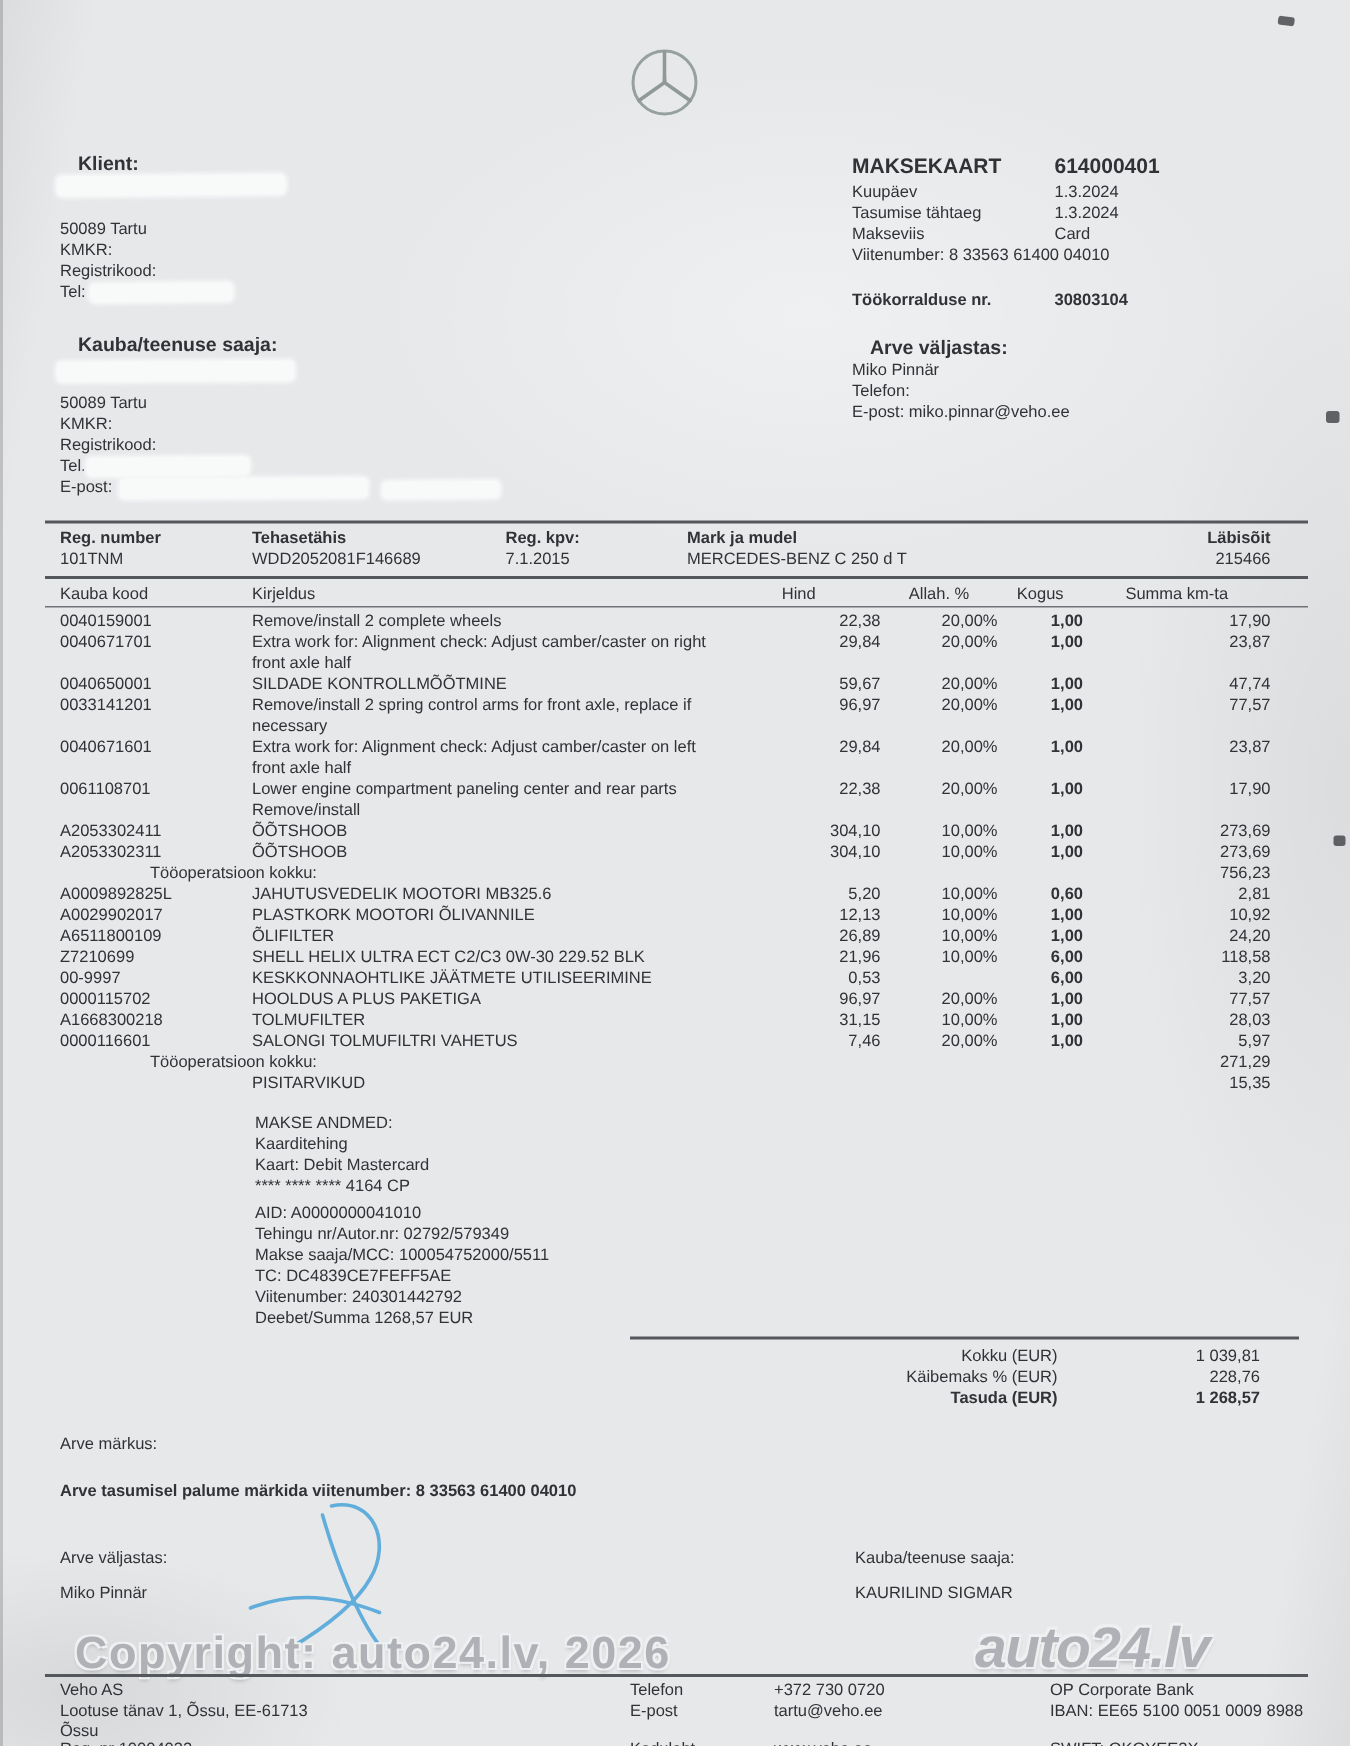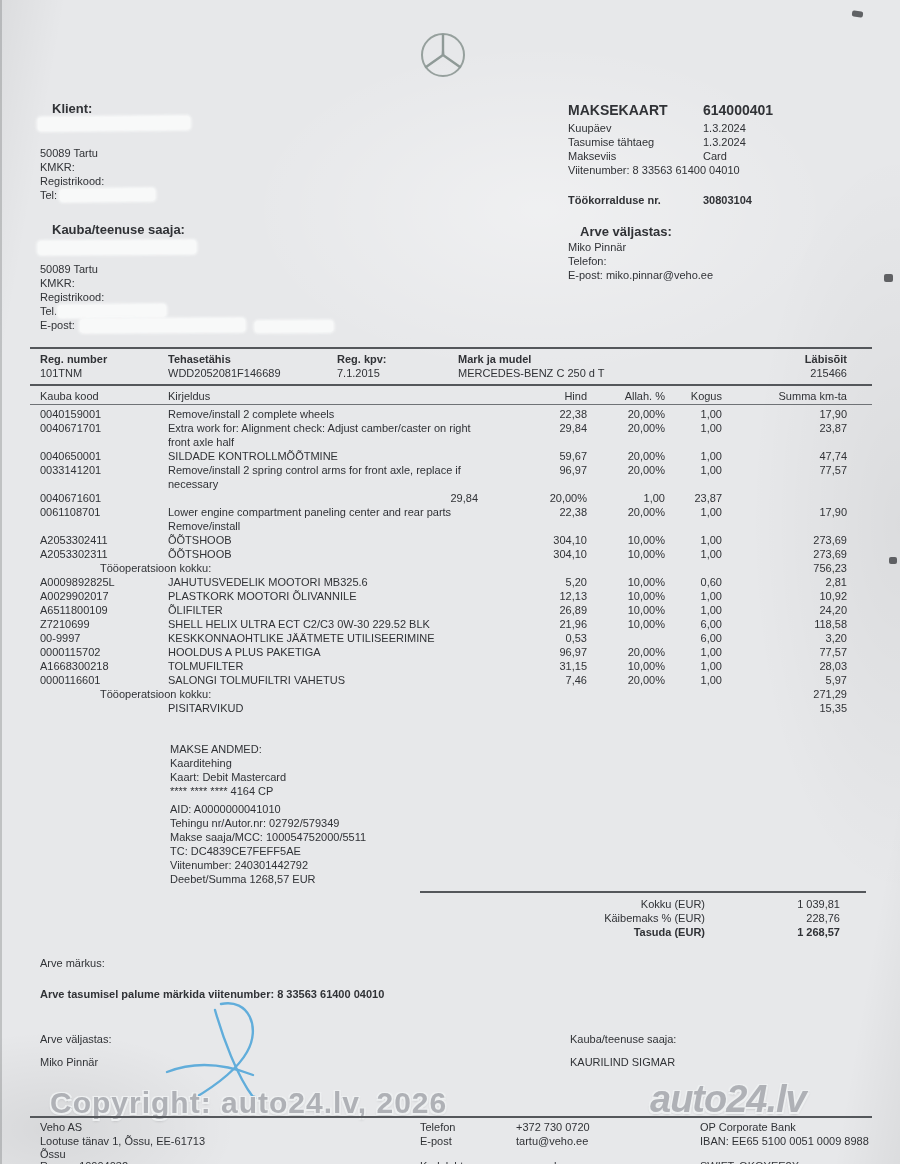--- a/index.html
+++ b/index.html
@@ -23,24 +23,24 @@
     box-shadow:0 0 3px 1.5px rgba(249,250,250,.95);}
   .labval{display:flex;}
   .labval .lab{width:135px;flex:0 0 135px;}
   
   .vgrid{display:grid;grid-template-columns:128px 169px 121px 240px 149px;width:807px;}
   .vgrid .r{text-align:right;}
   
   .tgrid{display:grid;grid-template-columns:128px 310px 109px 78px 57px 125px;width:807px;}
   .trow{display:grid;grid-template-columns:128px 310px 109px 78px 57px 125px;width:807px;}
   .c-num{text-align:right;}
-  .c-kogus{font-weight:normal;}
+  .c-kogus{font-weight:bold;}
   .c-sublabel{grid-column:1/6;padding-left:60px;}
   .c-span3{grid-column:3/6;}
-  .th-r{text-align:right;}
+  .th-r{text-align:center;}
   
   .mline{font-size:11px;line-height:14px;white-space:nowrap;}
   .mline.gap{margin-top:4px;}
   
   .totrow{display:grid;grid-template-columns:285px 135px;width:420px;font-size:11px;line-height:14px;}
   .totrow div{text-align:right;}
   
   .fcol{position:absolute;font-size:11px;line-height:13px;}
   .fline{position:absolute;left:0;white-space:nowrap;}
   
@@ -160,20 +160,21 @@
     <div class="trow">
       <div class="c-code">0033141201</div>
       <div class="c-desc">Remove/install 2 spring control arms for front axle, replace if necessary</div>
       <div class="c-num c-hind">96,97</div>
       <div class="c-num c-allah">20,00%</div>
       <div class="c-num c-kogus">1,00</div>
       <div class="c-num c-summa">77,57</div>
     </div>
     <div class="trow">
       <div class="c-code">0040671601</div>
+      <div class="c-desc">Extra work for: Alignment check: Adjust camber/caster on left front axle half</div>
       <div class="c-num c-hind">29,84</div>
       <div class="c-num c-allah">20,00%</div>
       <div class="c-num c-kogus">1,00</div>
       <div class="c-num c-summa">23,87</div>
     </div>
     <div class="trow">
       <div class="c-code">0061108701</div>
       <div class="c-desc">Lower engine compartment paneling center and rear parts Remove/install</div>
       <div class="c-num c-hind">22,38</div>
       <div class="c-num c-allah">20,00%</div>

